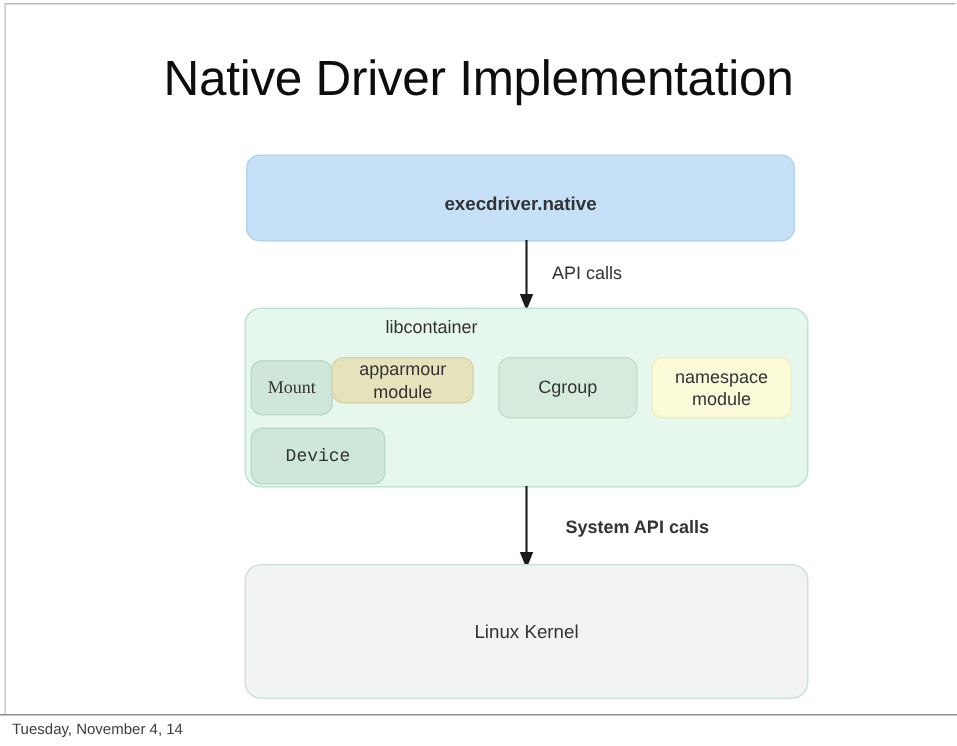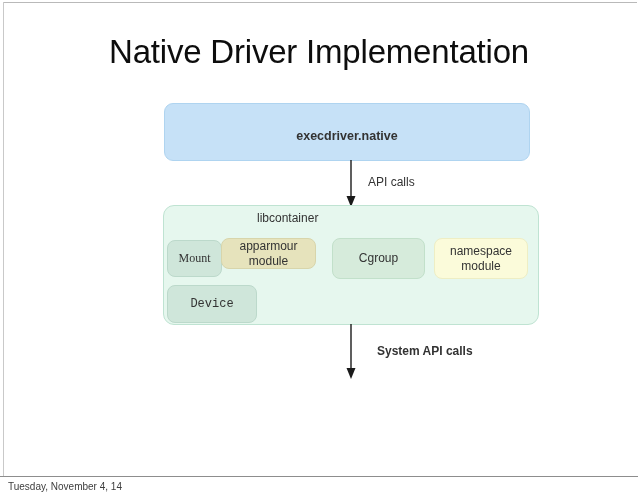--- a/index.html
+++ b/index.html
@@ -219,17 +219,20 @@
   <div id="mod-device" class="module green">
     <span>Device</span>
   </div>
 
   <svg id="arrow-system-api" class="arrow" viewBox="0 0 30 56">
     <line x1="15" y1="0" x2="15" y2="46" stroke="#1a1a1a" stroke-width="1.4"></line>
     <polygon points="15,55 10.5,44 19.5,44" fill="#1a1a1a"></polygon>
   </svg>
   <div id="label-system-api-calls" class="arrow-label">System API calls</div>
 
+  <div id="box-kernel" class="node">
+    <span>Linux Kernel</span>
+  </div>
 
   <div id="footer-rule"></div>
   <div id="footer-text">Tuesday, November 4, 14</div>
 
 </div>
 
 </body></html>

